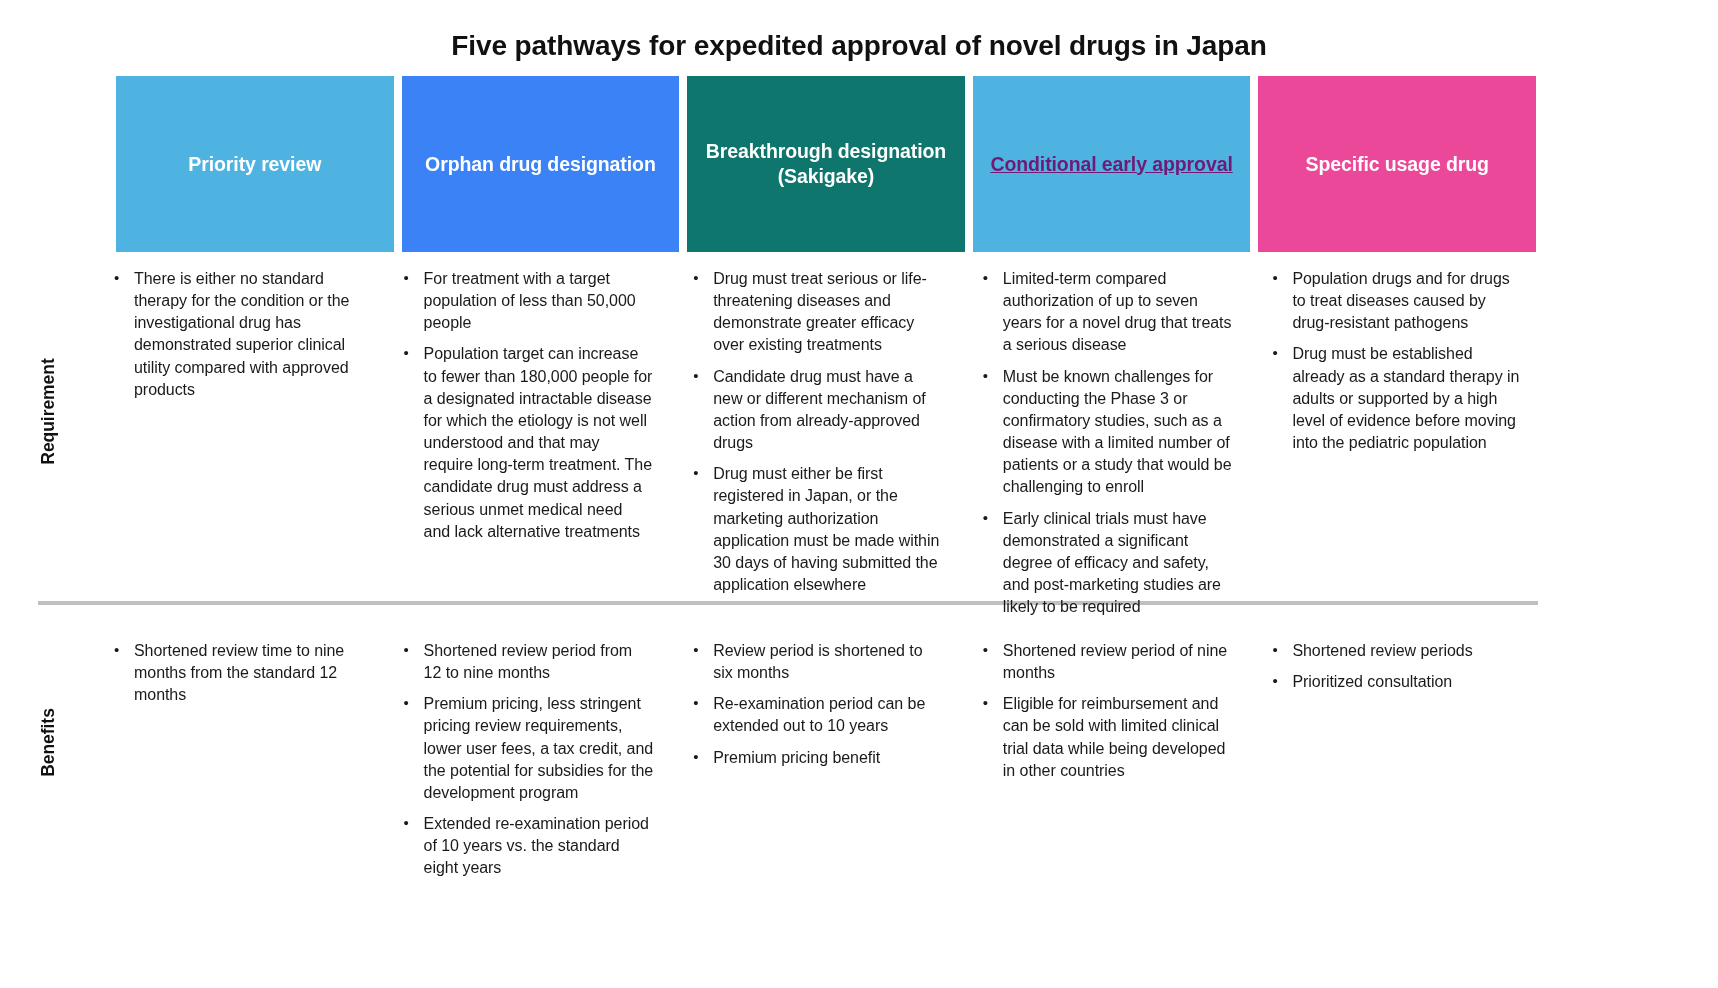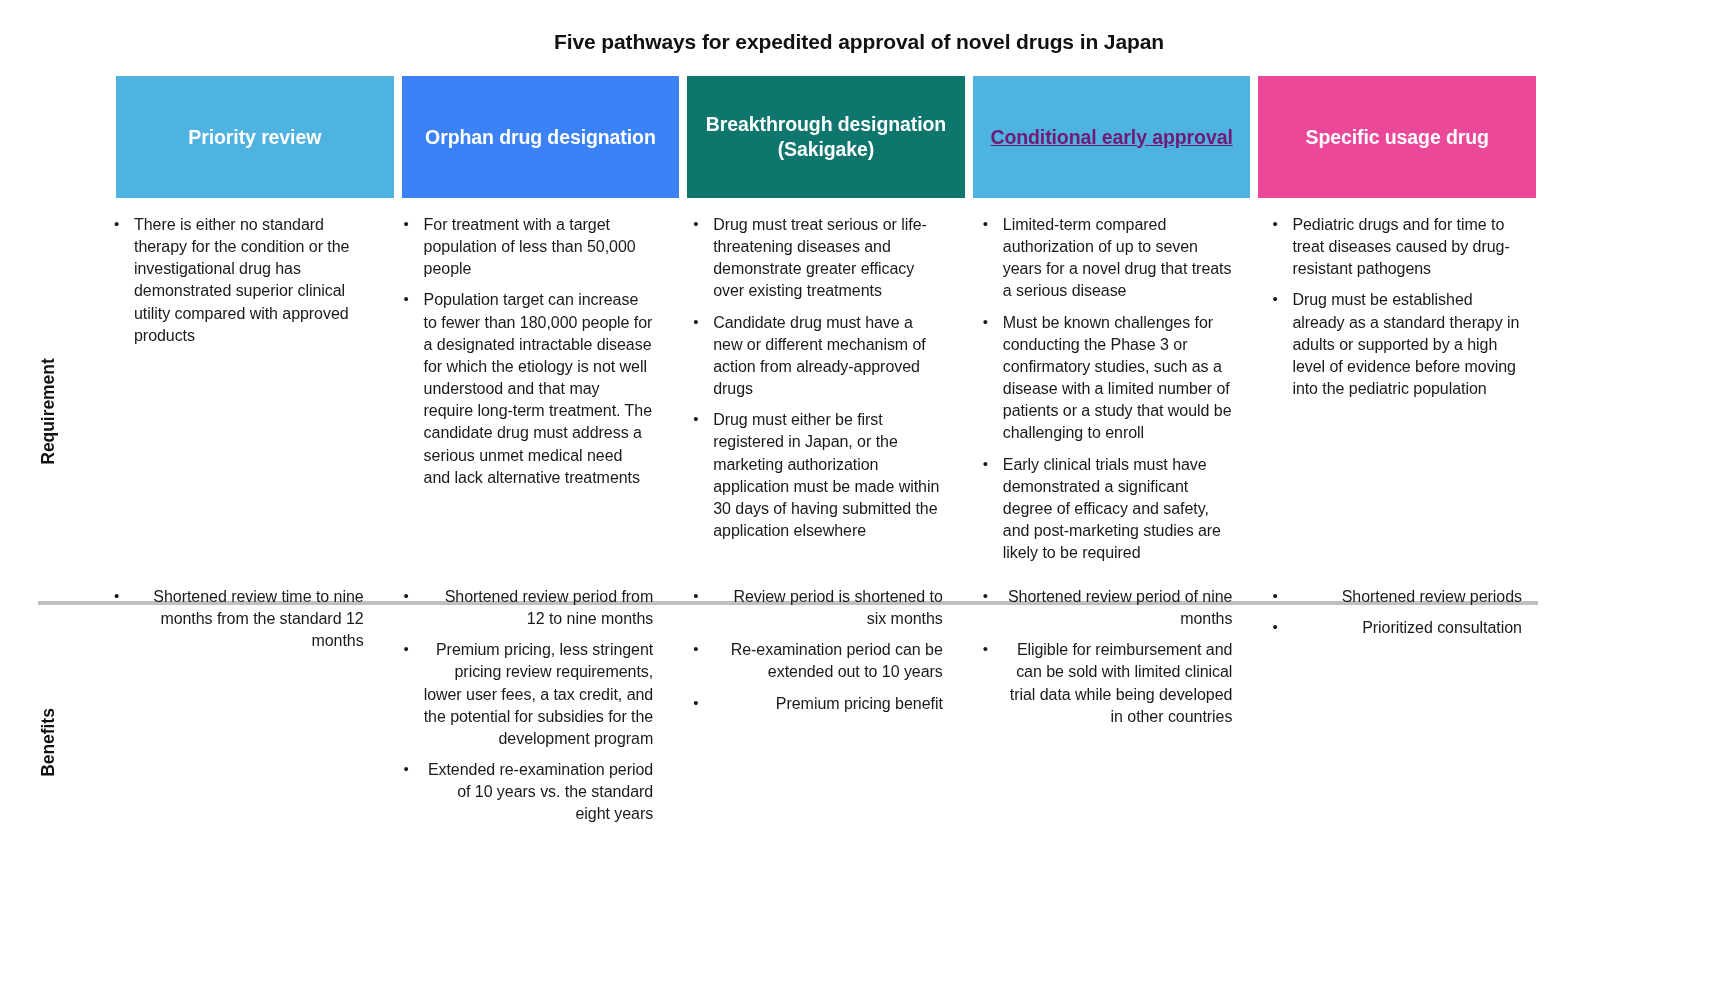--- a/index.html
+++ b/index.html
@@ -20,39 +20,39 @@
     padding: 0;
   }
 
   
   .title {
     position: absolute;
     top: 30px;
     left: 0;
     width: 1718px;
     text-align: center;
-    font-size: 21px;
+    font-size: 28px;
     font-weight: bold;
     letter-spacing: -0.1px;
     color: #111111;
   }
 
   
   .matrix {
     position: absolute;
     left: 96px;
     top: 76px;
     width: 1440px;
   }
 
   
   .header-row {
     display: flex;
     gap: 8px;
-    height: 122px;
+    height: 176px;
     margin-left: 20px;
   }
 
   .header-cell {
     flex: 1 1 0;
     background: #4FB3E2;
     display: flex;
     align-items: center;
     justify-content: center;
     padding: 10px 16px;
@@ -74,21 +74,21 @@
   }
 
   .req-row { height: 374px; }
   .ben-row { height: 270px; }
 
   .body-cell {
     flex: 1 1 0;
     padding: 16px 14px 4px 14px;
   }
 
-  .ben-row .body-cell { padding-top: 14px; text-align: right; }
+  .ben-row .body-cell { padding-top: 14px; }
 
   
   ul.bullets {
     list-style: none;
     margin: 0;
     padding: 0;
   }
 
   ul.bullets li {
     position: relative;
@@ -202,21 +202,21 @@
       </div>
       <div class="body-cell">
         <ul class="bullets">
             <li>Limited-term compared authorization of up to seven years for a novel drug that treats a serious disease</li>
             <li>Must be known challenges for conducting the Phase 3 or confirmatory studies, such as a disease with a limited number of patients or a study that would be challenging to enroll</li>
             <li>Early clinical trials must have demonstrated a significant degree of efficacy and safety, and post-marketing studies are likely to be required</li>
           </ul>
       </div>
       <div class="body-cell">
         <ul class="bullets">
-            <li>Pediatric drugs and for time to treat diseases caused by drug-resistant pathogens</li>
+            <li>Population drugs and for drugs to treat diseases caused by drug-resistant pathogens</li>
             <li>Drug must be established already as a standard therapy in adults or supported by a high level of evidence before moving into the pediatric population</li>
           </ul>
       </div>
     </div>
 
     <div class="body-row ben-row">
       <div class="body-cell">
         <ul class="bullets">
             <li>Shortened review time to nine months from the standard 12 months</li>
           </ul>

